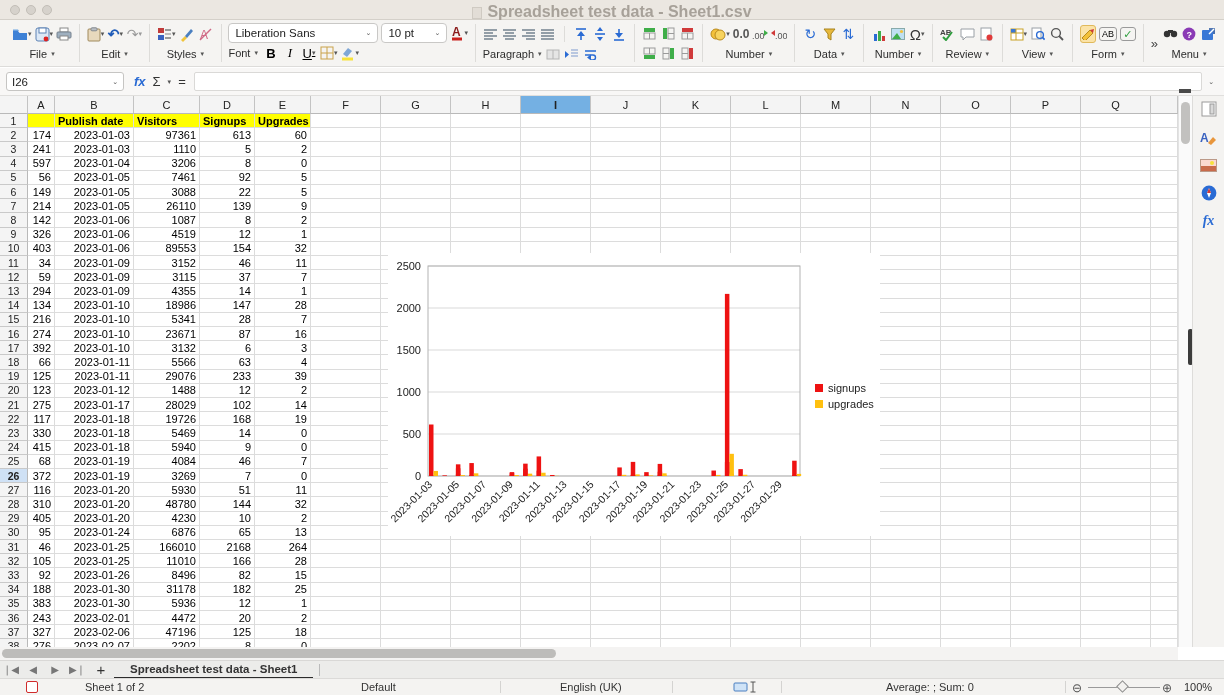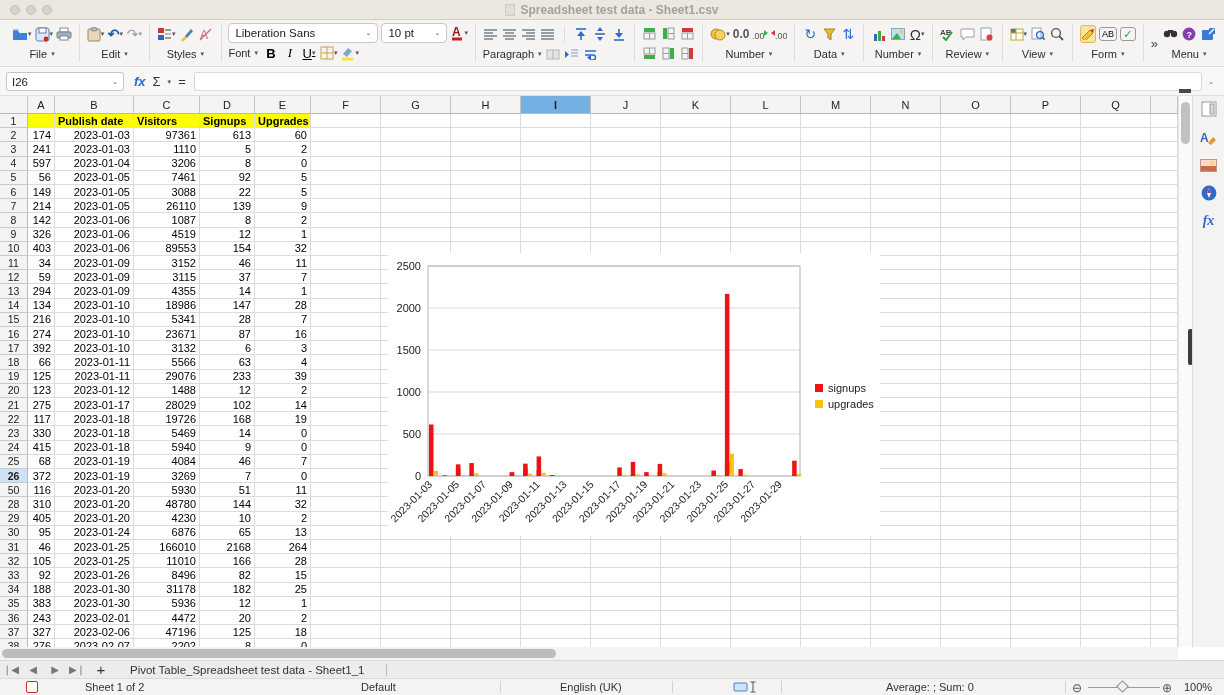--- a/index.html
+++ b/index.html
@@ -5,21 +5,21 @@
   * { margin:0; padding:0; box-sizing:border-box; }
   html,body { width:1224px; height:695px; overflow:hidden;
     font-family:"Liberation Sans", sans-serif; background:#fff; }
 
   
   #titlebar { position:absolute; left:0; top:0; width:1224px; height:20px;
     background:#ebe7e1; border-bottom:1px solid #d4d0c9; }
   .tl { position:absolute; top:5px; width:10px; height:10px; border-radius:50%;
     background:#d6d2cc; border:1px solid #c2beb7; }
   #title-text { position:absolute; top:3px; left:0; right:0; text-align:center;
-    font-size:12px; color:#a7a199; font-weight:bold; }
+    font-size:16px; color:#a7a199; font-weight:bold; }
   #title-doc-icon { display:inline-block; width:10px; height:12px; background:#e2ddd6;
     border:1px solid #cfcac2; margin-right:5px; vertical-align:-2px; }
 
   
   #toolbar { position:absolute; left:0; top:20px; width:1224px; height:47px;
     background:#f5f4f2; border-bottom:1px solid #dddcda; display:flex; align-items:stretch; padding:1px 6px 1px 10px; }
   .tb-group { display:flex; flex-direction:column; justify-content:space-between; padding:2px 2px; }
   .tb-icons { display:flex; align-items:center; gap:3px; height:24px; }
   .tb-label { display:flex; align-items:center; justify-content:center; gap:4px;
     font-size:11px; color:#2d2d2d; height:18px; white-space:nowrap; }
@@ -1120,21 +1120,21 @@
       <div class="cell" style="left:521px;top:373px;width:70px;height:14.2px"></div>
       <div class="cell" style="left:591px;top:373px;width:70px;height:14.2px"></div>
       <div class="cell" style="left:661px;top:373px;width:70px;height:14.2px"></div>
       <div class="cell" style="left:731px;top:373px;width:70px;height:14.2px"></div>
       <div class="cell" style="left:801px;top:373px;width:70px;height:14.2px"></div>
       <div class="cell" style="left:871px;top:373px;width:70px;height:14.2px"></div>
       <div class="cell" style="left:941px;top:373px;width:70px;height:14.2px"></div>
       <div class="cell" style="left:1011px;top:373px;width:70px;height:14.2px"></div>
       <div class="cell" style="left:1081px;top:373px;width:70px;height:14.2px"></div>
       <div class="cell" style="left:1151px;top:373px;width:27px;height:14.2px"></div>
-      <div class="rhdr" style="top:387.2px;height:14.2px">50</div>
+      <div class="rhdr" style="top:387.2px;height:14.2px">27</div>
       <div class="cell num" style="left:28px;top:387.2px;width:27px;height:14.2px">116</div>
       <div class="cell num" style="left:55px;top:387.2px;width:79px;height:14.2px">2023-01-20</div>
       <div class="cell num" style="left:134px;top:387.2px;width:66px;height:14.2px">5930</div>
       <div class="cell num" style="left:200px;top:387.2px;width:55px;height:14.2px">51</div>
       <div class="cell num" style="left:255px;top:387.2px;width:56px;height:14.2px">11</div>
       <div class="cell" style="left:311px;top:387.2px;width:70px;height:14.2px"></div>
       <div class="cell" style="left:381px;top:387.2px;width:70px;height:14.2px"></div>
       <div class="cell" style="left:451px;top:387.2px;width:70px;height:14.2px"></div>
       <div class="cell" style="left:521px;top:387.2px;width:70px;height:14.2px"></div>
       <div class="cell" style="left:591px;top:387.2px;width:70px;height:14.2px"></div>
@@ -1496,21 +1496,21 @@
 <div id="hscroll">
     <div id="hthumb"></div>
   </div>
 
 <div id="tabbar">
   <span class="tabnav">❘◀</span>
   <span class="tabnav">◀</span>
   <span class="tabnav">▶</span>
   <span class="tabnav">▶❘</span>
   <span style="width:26px;text-align:center;font-size:15px;color:#333">+</span>
-  <span class="sheettab">Pivot Table_Spreadsheet test data - Sheet1_1</span>
+  <span class="sheettab active">Spreadsheet test data - Sheet1</span>
   <span class="tab-divider"></span>
 </div>
 
 <div id="statusbar">
   <span id="save-ind"></span>
   <span class="sb" style="left:85px">Sheet 1 of 2</span>
   <span class="sb-sep" style="left:500px"></span>
   <span class="sb" style="left:361px">Default</span>
   <span class="sb-sep" style="left:672px"></span>
   <span class="sb" style="left:560px">English (UK)</span>

